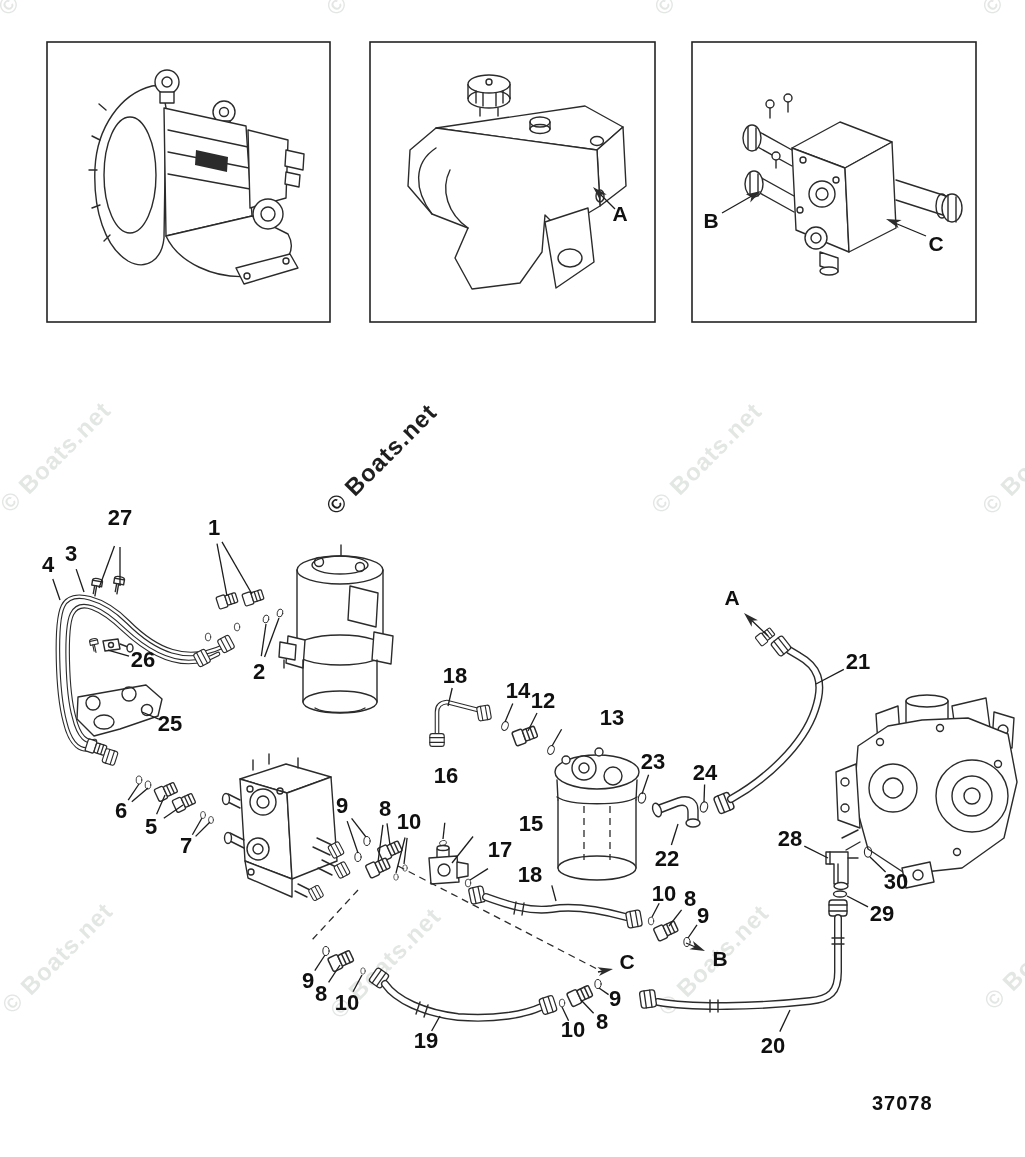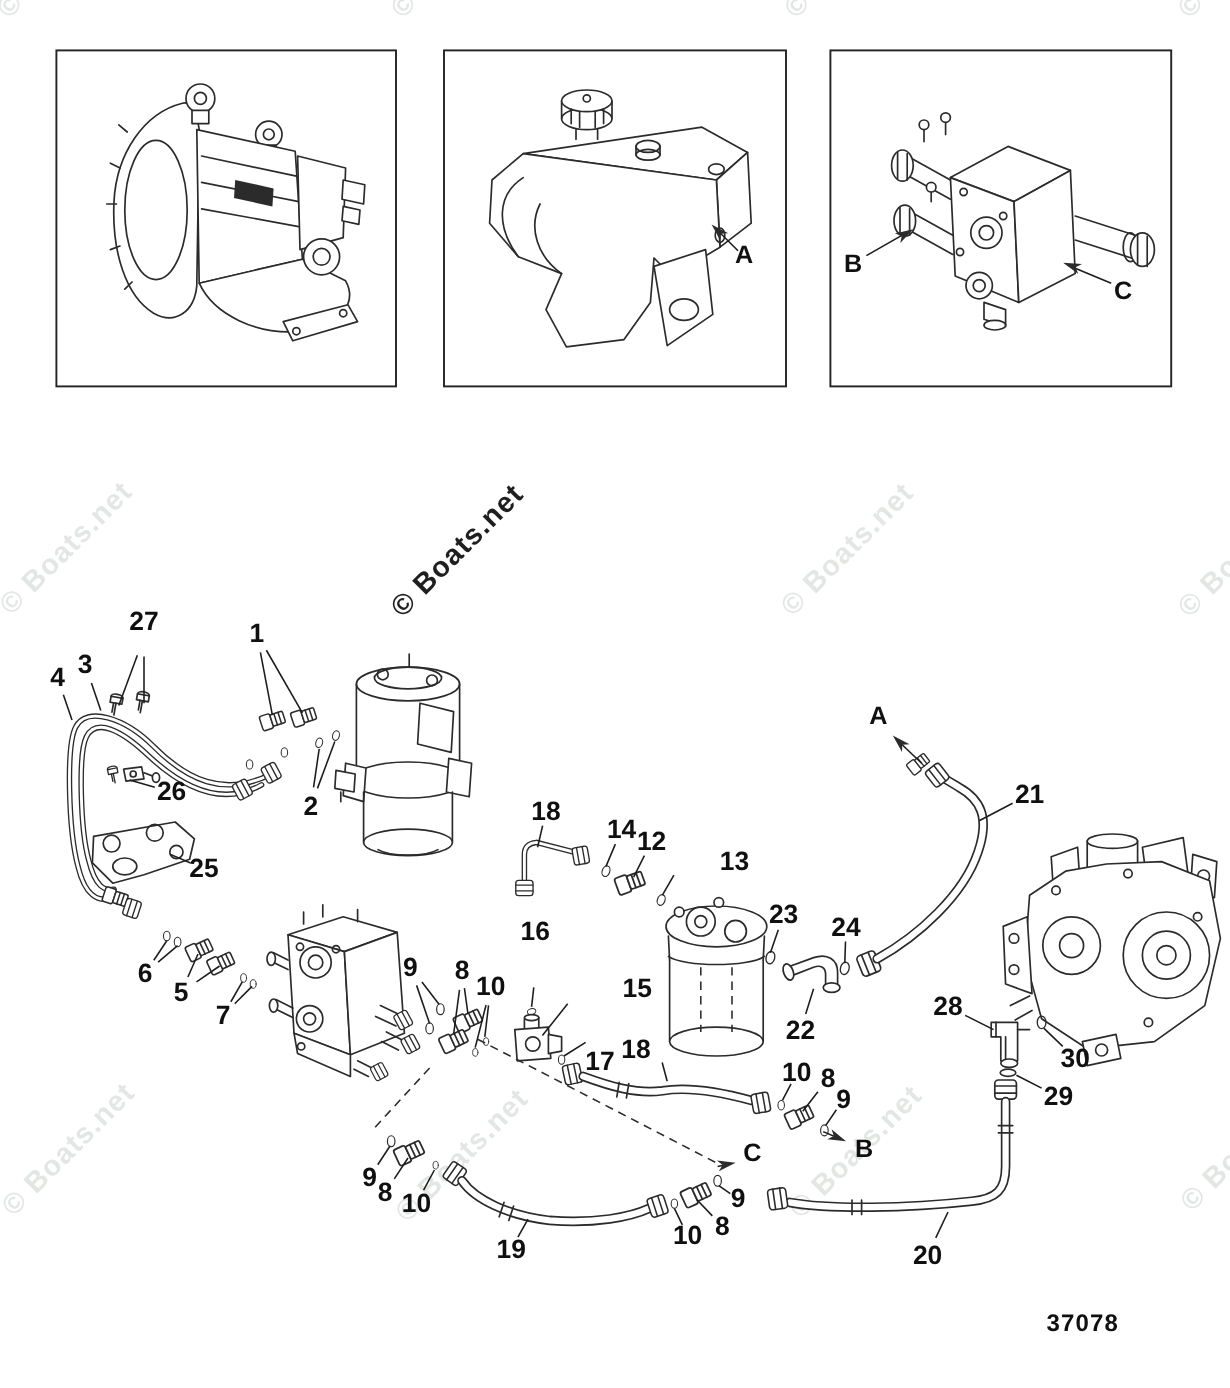--- a/index.html
+++ b/index.html
@@ -474,21 +474,21 @@
       <div class="callout" style="left: 151px; top: 827px;">5</div>
       <div class="callout" style="left: 186px; top: 846px;">7</div>
       <div class="callout" style="left: 455px; top: 676px;">18</div>
       <div class="callout" style="left: 518px; top: 691px;">14</div>
       <div class="callout" style="left: 543px; top: 701px;">12</div>
       <div class="callout" style="left: 568px; top: 718px; margin-left: 44px;">13</div>
       <div class="callout" style="left: 653px; top: 762px;">23</div>
       <div class="callout" style="left: 705px; top: 773px;">24</div>
       <div class="callout" style="left: 446px; top: 776px;">16</div>
       <div class="callout" style="left: 483px; top: 824px; margin-left: 48px;">15</div>
-      <div class="callout" style="left: 500px; top: 885px; text-align: right;">17</div>
+      <div class="callout" style="left: 500px; top: 850px; text-align: right;">17</div>
       <div class="callout" style="left: 342px; top: 806px;">9</div>
       <div class="callout" style="left: 385px; top: 809px;">8</div>
       <div class="callout" style="left: 409px; top: 822px;">10</div>
       <div class="callout" style="left: 530px; top: 875px;">18</div>
       <div class="callout" style="left: 667px; top: 859px;">22</div>
       <div class="callout" style="left: 858px; top: 662px;">21</div>
       <div class="callout letter" style="left: 732px; top: 597px;">A</div>
       <div class="callout" style="left: 790px; top: 839px;">28</div>
       <div class="callout" style="left: 896px; top: 882px;">30</div>
       <div class="callout" style="left: 882px; top: 914px;">29</div>

